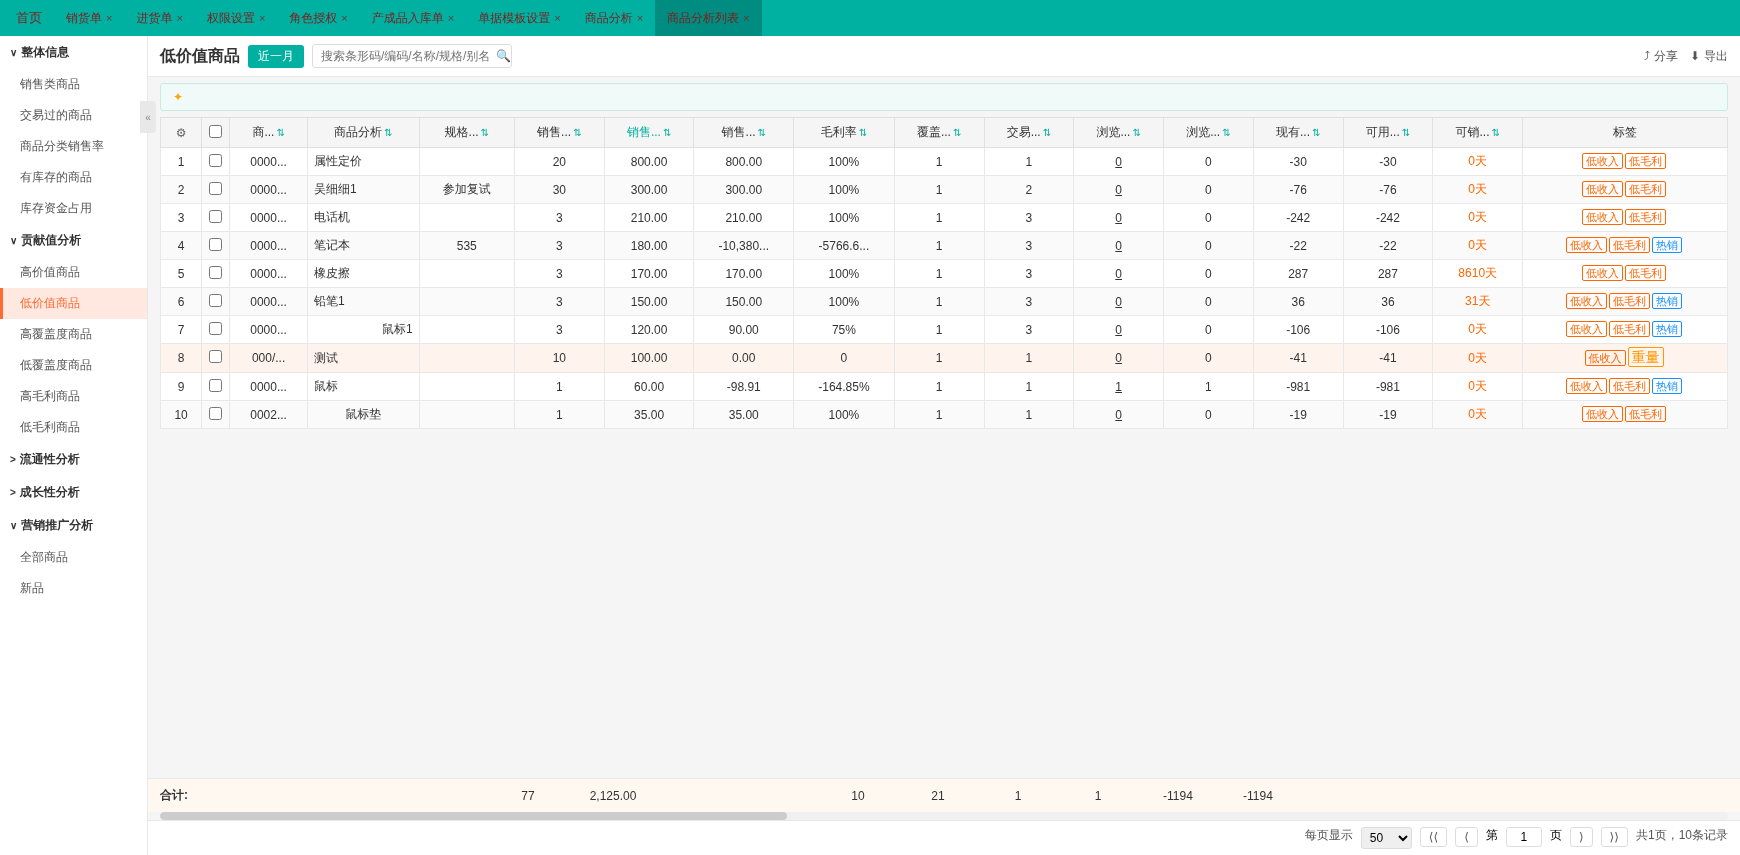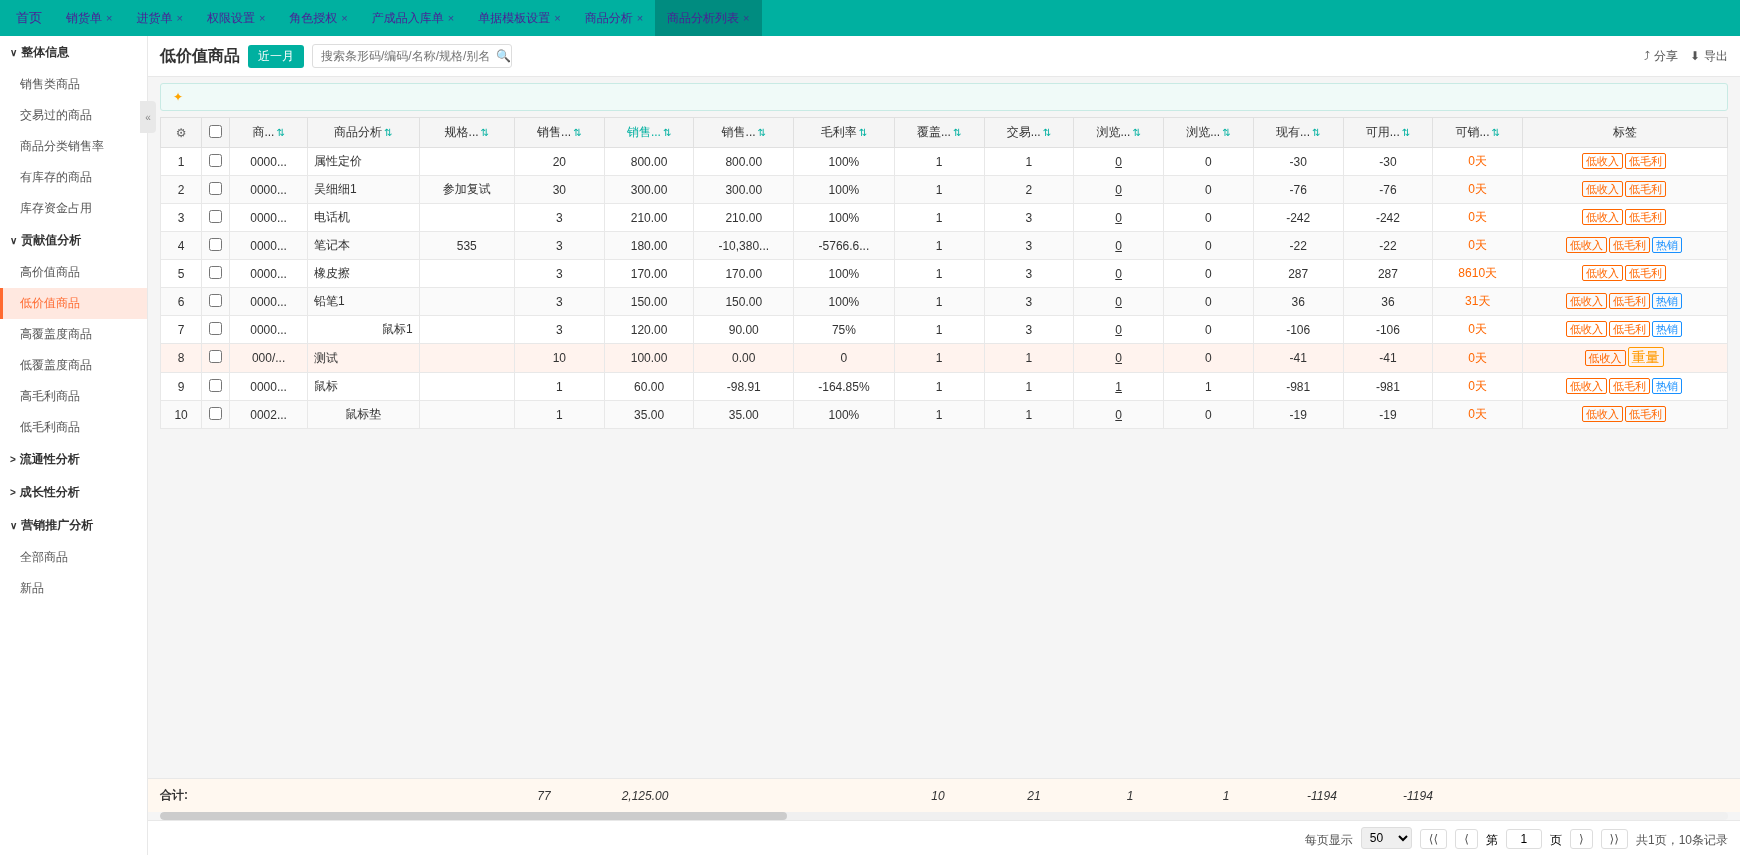--- a/index.html
+++ b/index.html
@@ -7,21 +7,21 @@
 
     
     .top-nav {
       background: #00b0a0;
       display: flex;
       align-items: center;
       height: 36px;
       padding: 0 4px;
     }
     .top-nav .nav-item {
-      color: #4c1d95;
+      color: #7f1d1d;
       padding: 8px 12px;
       height: 36px;
       display: flex;
       align-items: center;
       cursor: pointer;
       white-space: nowrap;
       font-size: 13px;
     }
     .top-nav .nav-item.active { background: rgba(0,0,0,0.15); }
     .nav-close { margin-left: 4px; font-size: 11px; opacity: 0.8; }
@@ -169,27 +169,27 @@
 
     
     .table-footer {
       background: #fff8f0;
       border-top: 1px solid #e8e8e8;
       padding: 8px 12px;
       display: flex;
       align-items: center;
     }
     .total-label { color: #333; font-weight: bold; margin-right: 20px; }
-    .total-values { display: flex; gap: 16px; flex: 1; font-style: italic; }
+    .total-values { display: flex; gap: 0; flex: 1; }
     .total-cell { min-width: 80px; text-align: center; color: #333; }
 
     
     .pagination {
       display: flex;
-      align-items: flex-end;
+      align-items: flex-start;
       justify-content: flex-end;
       padding: 6px 12px;
       background: #fff;
       border-top: 1px solid #e8e8e8;
       gap: 8px;
     }
     .page-size-label { color: #555; }
     .page-size-select {
       border: 1px solid #ddd;
       border-radius: 3px;

